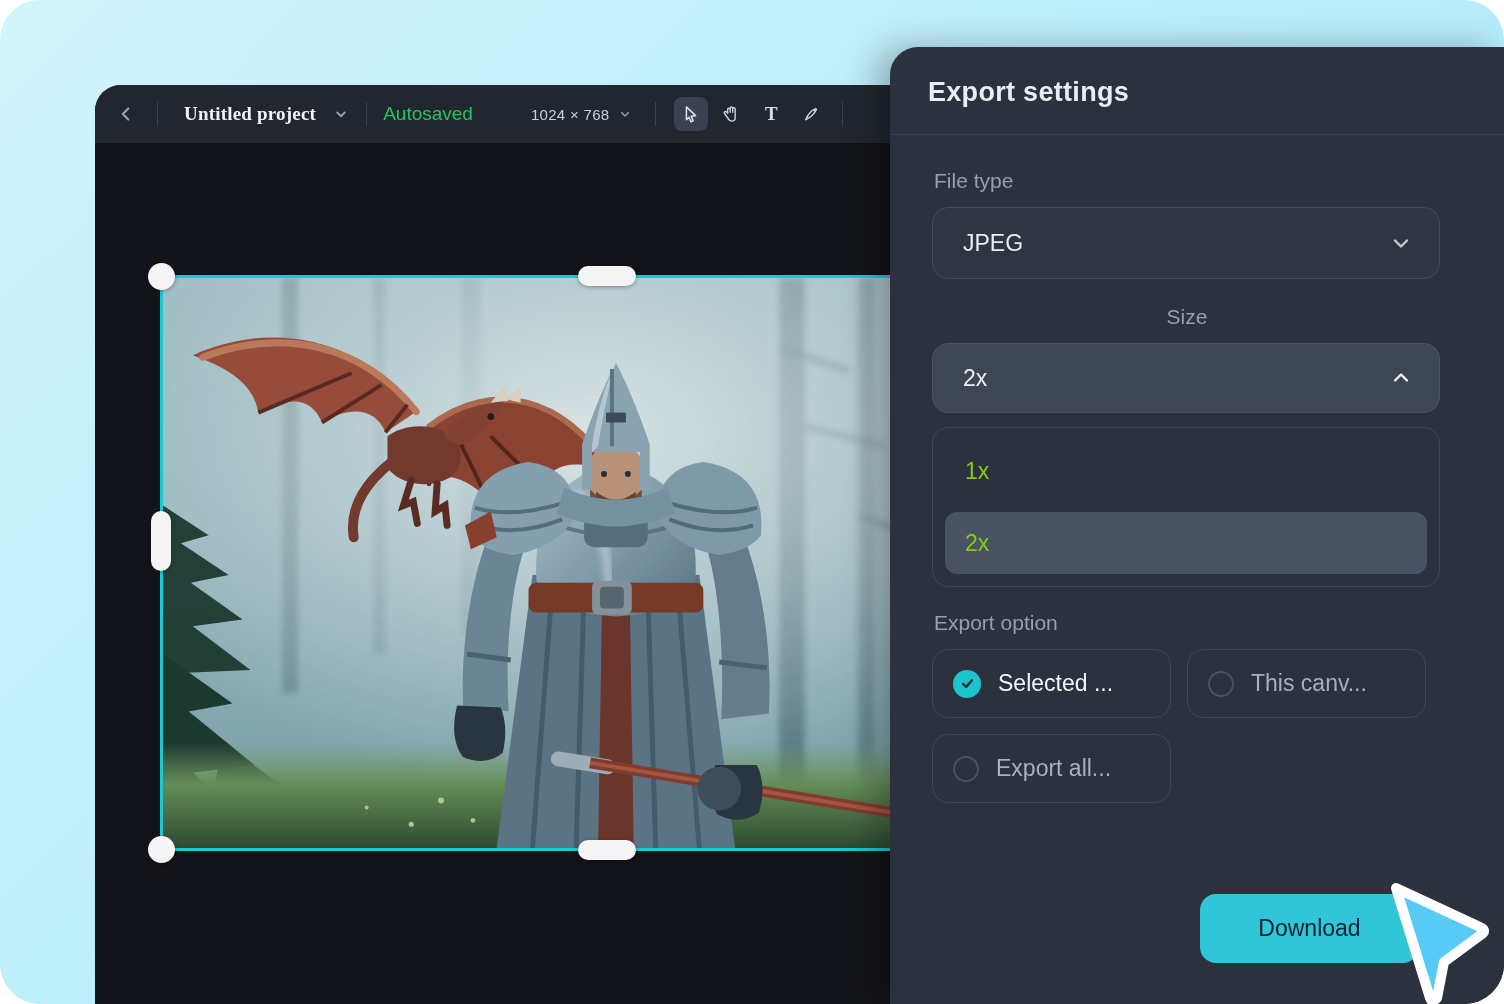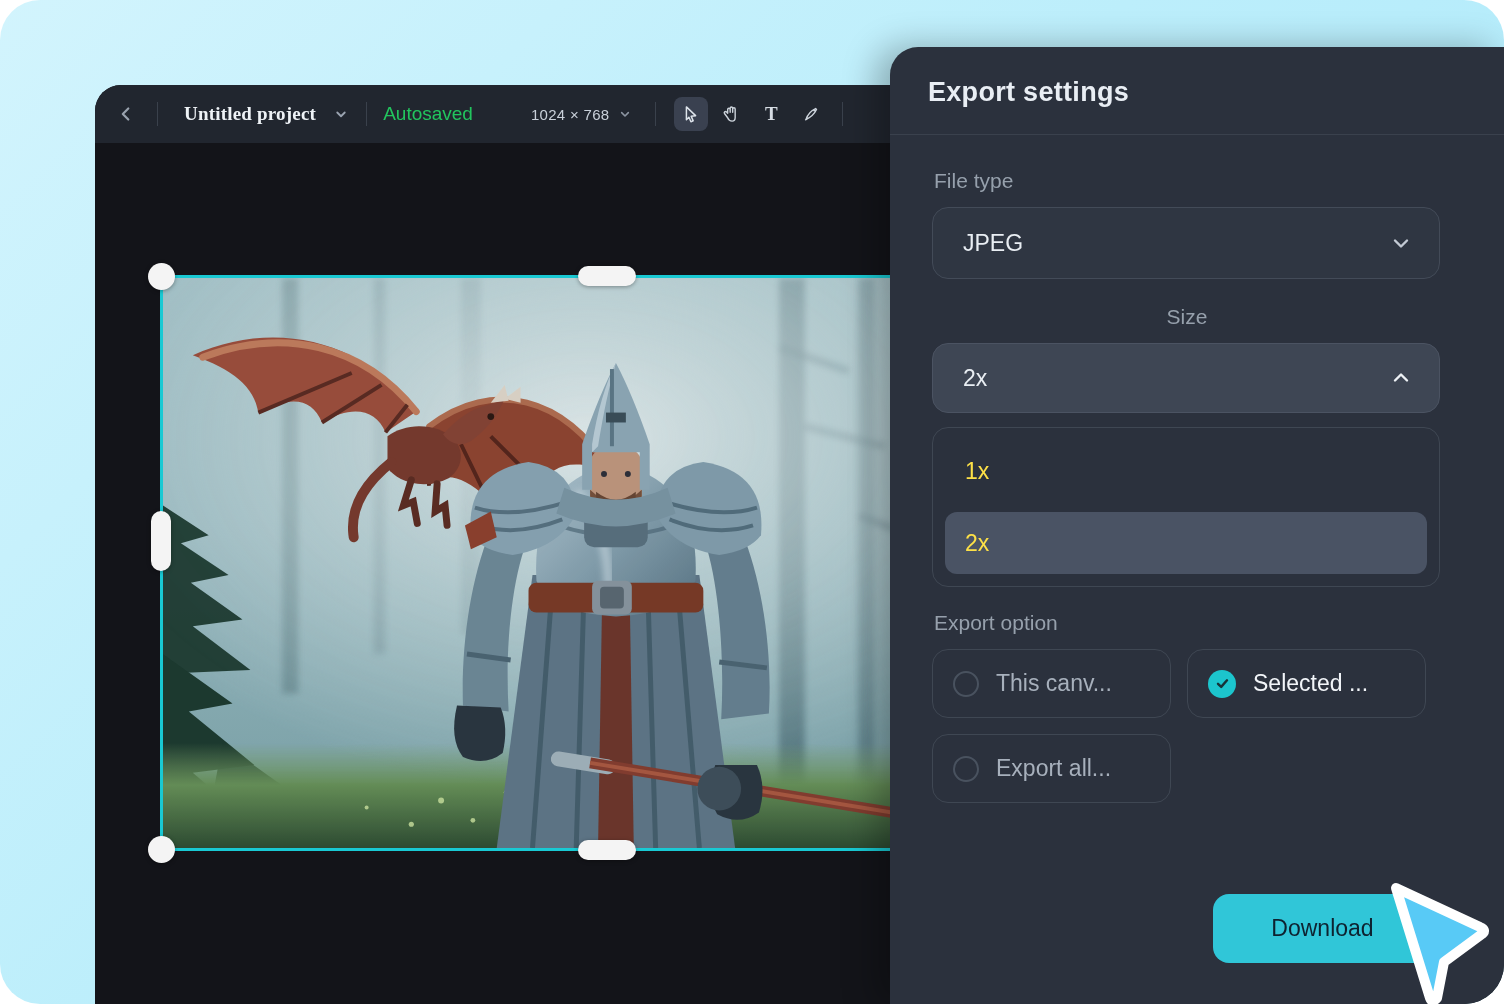--- a/index.html
+++ b/index.html
@@ -35,33 +35,33 @@
   .panel-header { padding:30px 40px 26px 38px; }
   .panel-title { color:#e9eef4; font-size:27px; font-weight:600; letter-spacing:.3px; }
   .panel-divider { height:1px; background:#3a414d; }
   .panel-body { padding:20px 64px 0 42px; position:relative; }
   .field-label { color:#96a0ac; font-size:21px; margin:14px 0 14px 2px; }
   .select { height:72px; border-radius:16px; border:1px solid #434b58; background:#2f3642;
             display:flex; align-items:center; justify-content:space-between; padding:0 26px 0 30px;
             color:#e9eef3; font-size:23px; cursor:pointer; }
   .select.open { background:#3e4654; border-color:#4b5362; height:70px; }
   .listbox { margin-top:14px; border:1px solid #3f4753; border-radius:16px; padding:12px; }
-  .option { height:62px; display:flex; align-items:center; padding:0 20px; color:#fde047;
+  .option { height:62px; display:flex; align-items:center; padding:0 20px; color:#84cc16;
             font-size:23px; border-radius:12px; cursor:pointer; }
   .option + .option { margin-top:10px; }
   .option.highlight { background:#4a5364; }
   .choices { display:flex; flex-wrap:wrap; gap:16px; margin-top:4px; width:500px; }
   .choice { width:239px; height:69px; border:1px solid #3f4753; border-radius:16px;
             display:flex; align-items:center; gap:17px; padding:0 20px; cursor:pointer; }
   .choice .radio { width:26px; height:26px; border-radius:50%; border:2px solid #49525f; flex:0 0 auto; }
   .choice .label { color:#a7b0bc; font-size:23px; white-space:nowrap; overflow:hidden; }
   .choice.selected .label { color:#f2f5f9; }
   .checkmark { width:28px; height:28px; border-radius:50%; background:#1cc5cd; flex:0 0 auto;
                display:flex; align-items:center; justify-content:center; }
-  .download-btn { position:absolute; left:323px; width:219px; height:69px; bottom:41px; top:auto;
+  .download-btn { position:absolute; left:310px; width:219px; height:69px; bottom:41px; top:auto;
                   background:#30c6d8; border:none; border-radius:16px; color:#0e2230;
                   font-size:23px; font-weight:500; font-family:"Liberation Sans",sans-serif;
                   cursor:pointer; }
   .dl-wrap { position:absolute; left:890px; top:47px; width:614px; bottom:0; pointer-events:none; z-index:2; }
   .dl-wrap .download-btn { pointer-events:auto; }
 
   
   .big-cursor { position:absolute; left:1374px; top:880px; z-index:4; }
 </style>
 </head>
@@ -286,34 +286,34 @@
         </svg>
       </div>
 
       <div class="listbox">
         <div class="option">1x</div>
         <div class="option highlight">2x</div>
       </div>
 
       <div class="field-label" style="margin-top:24px;">Export option</div>
       <div class="choices">
-        <div class="choice">
-          <span class="radio"></span>
-          <span class="label">This canv...</span>
-        </div>
         <div class="choice selected">
           <span class="checkmark">
             <svg width="15" height="15" viewBox="0 0 16 16">
               <polyline points="3.2,8.4 6.6,11.6 12.8,4.6" fill="none" stroke="#163338" stroke-width="2.6" stroke-linecap="round" stroke-linejoin="round"></polyline>
             </svg>
           </span>
           <span class="label">Selected ...</span>
         </div>
         <div class="choice">
           <span class="radio"></span>
+          <span class="label">This canv...</span>
+        </div>
+        <div class="choice">
+          <span class="radio"></span>
           <span class="label">Export all...</span>
         </div>
       </div>
     </div>
   </aside>
 
   <div class="dl-wrap">
     <button class="download-btn">Download</button>
   </div>
 

